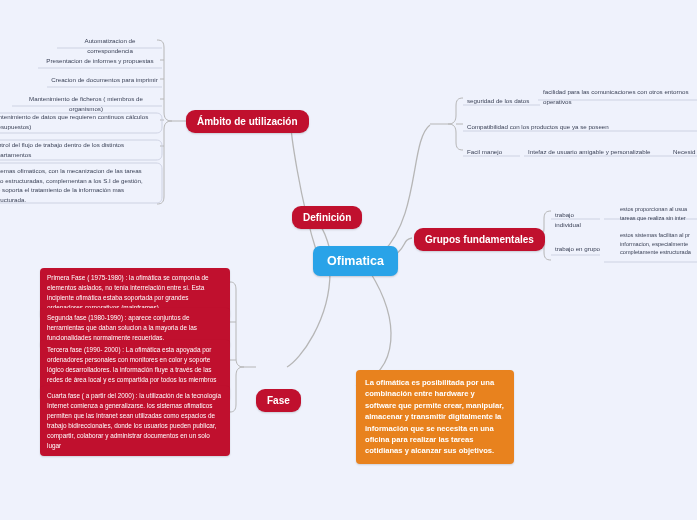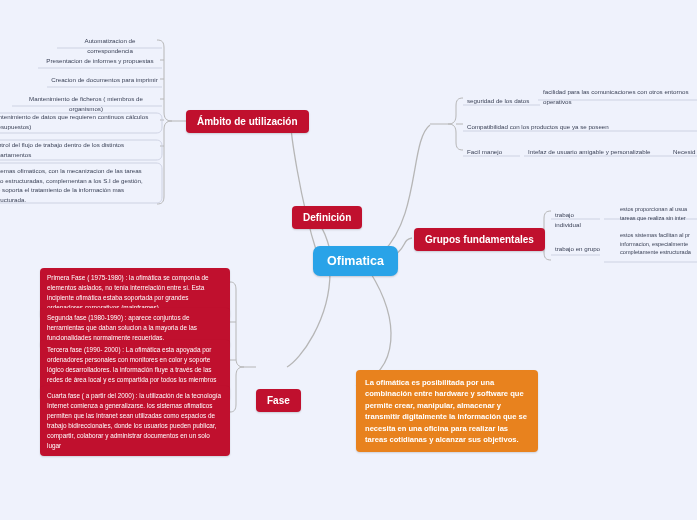--- a/index.html
+++ b/index.html
@@ -26,21 +26,21 @@
     text-align:center;
     white-space:nowrap;
     box-shadow:0 1px 2px rgba(0,0,0,.18);
   }
 
   .branch-node{
     background:#c0102e;
     color:#ffffff;
     font-weight:bold;
     font-size:10px;
-    border-radius:4px;
+    border-radius:9px;
     padding:6px 11px;
     text-align:left;
     white-space:nowrap;
     box-shadow:0 1px 2px rgba(0,0,0,.16);
   }
 
   .red-box{
     background:#c0102e;
     color:#ffffff;
     font-size:6.4px;
@@ -197,15 +197,15 @@
   <div class="leaf small" style="left:616px;top:229px;width:90px;">estos sistemas facilitan al pr informacion, especialmente completamente estructurada</div>
 
   <div class="node red-box" style="left:40px;top:268px;width:190px;">Primera Fase ( 1975-1980) : la ofimática se componía de elementos aislados, no tenía interrelación entre sí. Esta incipiente ofimática estaba soportada por grandes ordenadores corporativos (mainframes)</div>
 
   <div class="node red-box" style="left:40px;top:308px;width:190px;">Segunda fase (1980-1990) : aparece conjuntos de herramientas que daban solucion a la mayoria de las funcionalidades normalmente requeridas.</div>
 
   <div class="node red-box" style="left:40px;top:340px;width:190px;">Tercera fase (1990- 2000) : La ofimática esta apoyada por ordenadores personales con monitores en color y soporte lógico desarrolladores. la información fluye a través de las redes de área local y es  compartida por todos los miembros de un grupo de trabajo.</div>
 
   <div class="node red-box" style="left:40px;top:386px;width:190px;">Cuarta fase ( a partir del 2000) : la utilización de la tecnología Internet comienza a generalizarse. los sistemas ofimaticos permiten que las Intranet sean utilizadas como  espacios de trabajo bidireccionales, donde los usuarios pueden publicar, compartir, colaborar y administrar documentos en un solo lugar</div>
 
-  <div class="node orange-box" style="left:356px;top:370px;width:182px;">La ofimática es posibilitada por una combinación entre hardware y software que permite crear, manipular, almacenar y transmitir digitalmente la información que se necesita en una oficina para realizar las tareas cotidianas y alcanzar sus objetivos.</div>
+  <div class="node orange-box" style="left:356px;top:370px;width:158px;">La ofimática es posibilitada por una combinación entre hardware y software que permite crear, manipular, almacenar y transmitir digitalmente la información que se necesita en una oficina para realizar las tareas cotidianas y alcanzar sus objetivos.</div>
 
 </div>
 
 </body></html>

